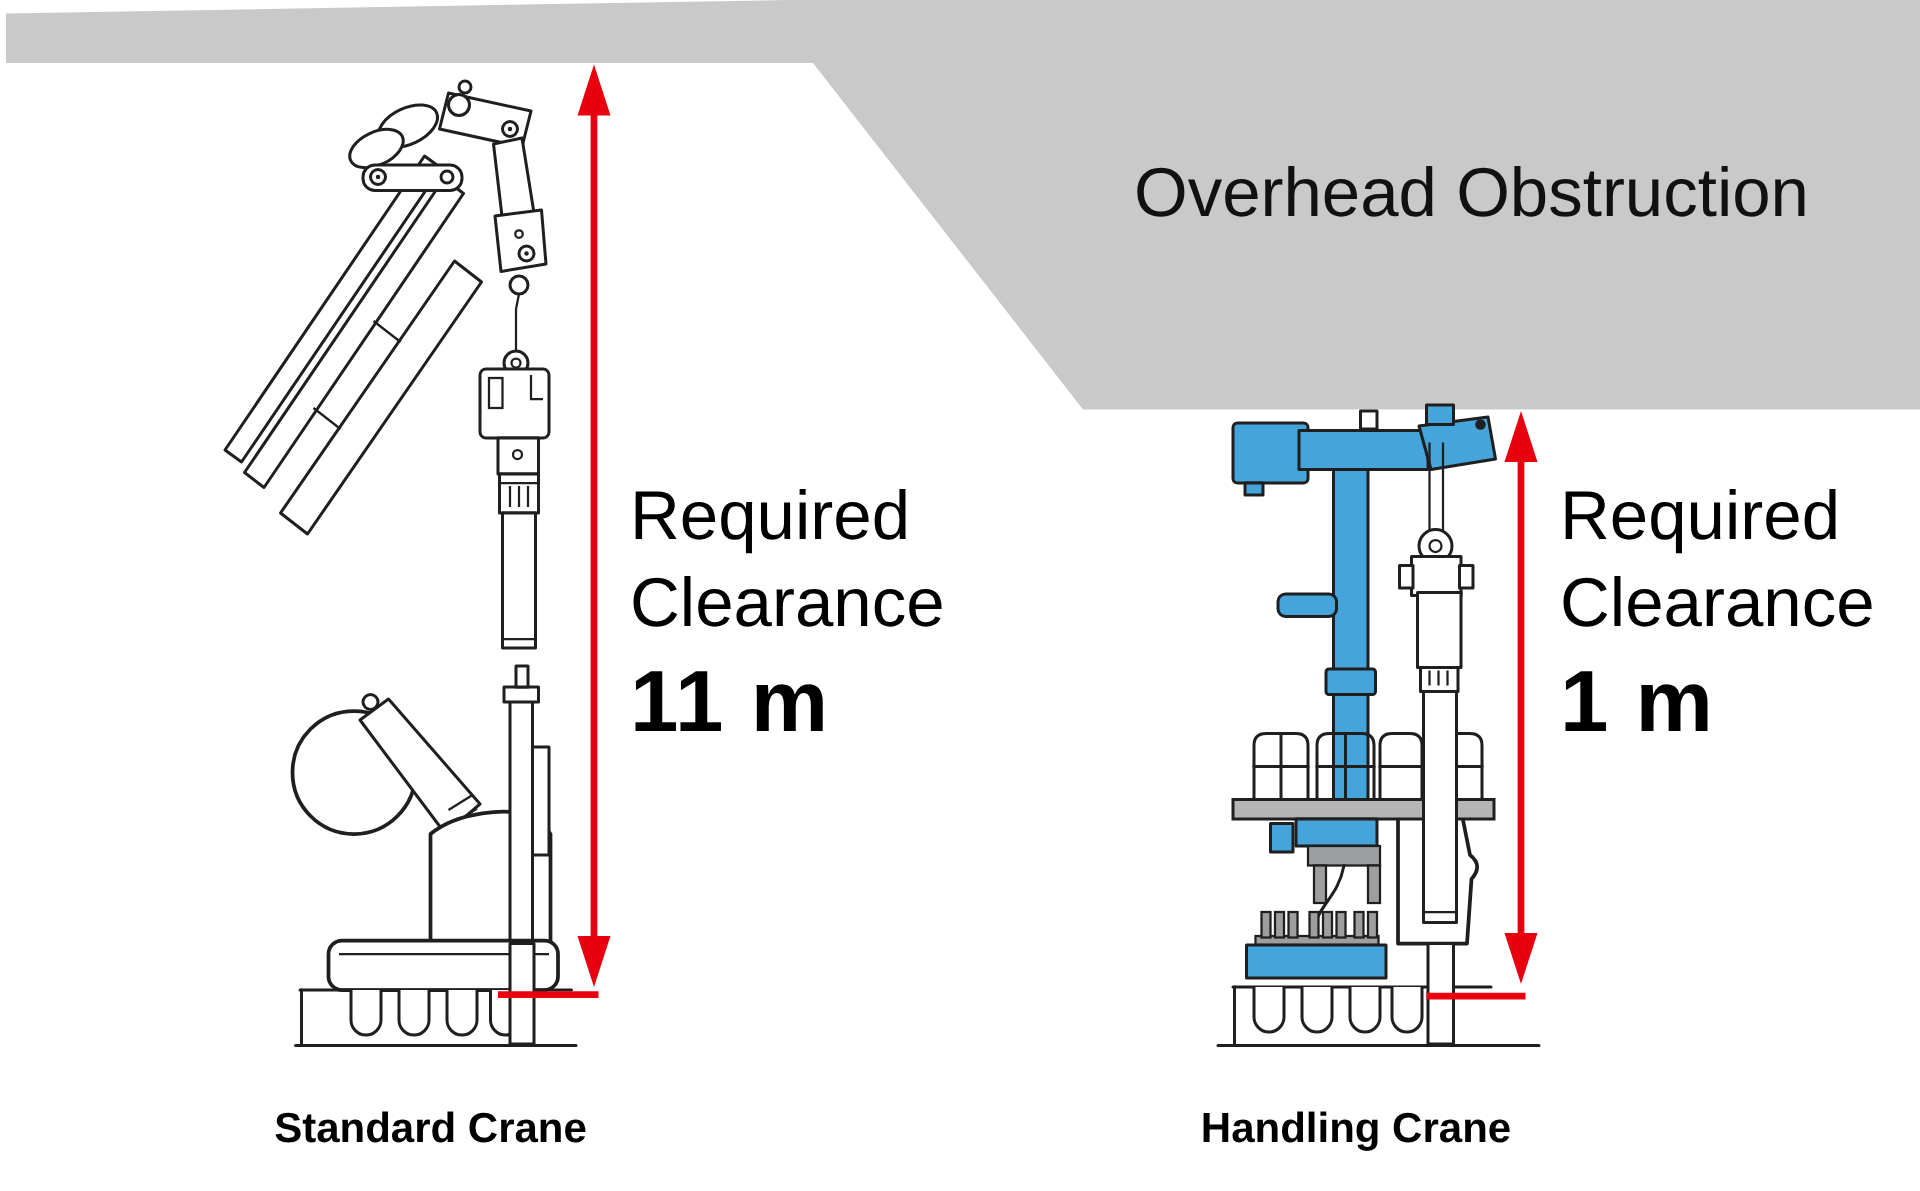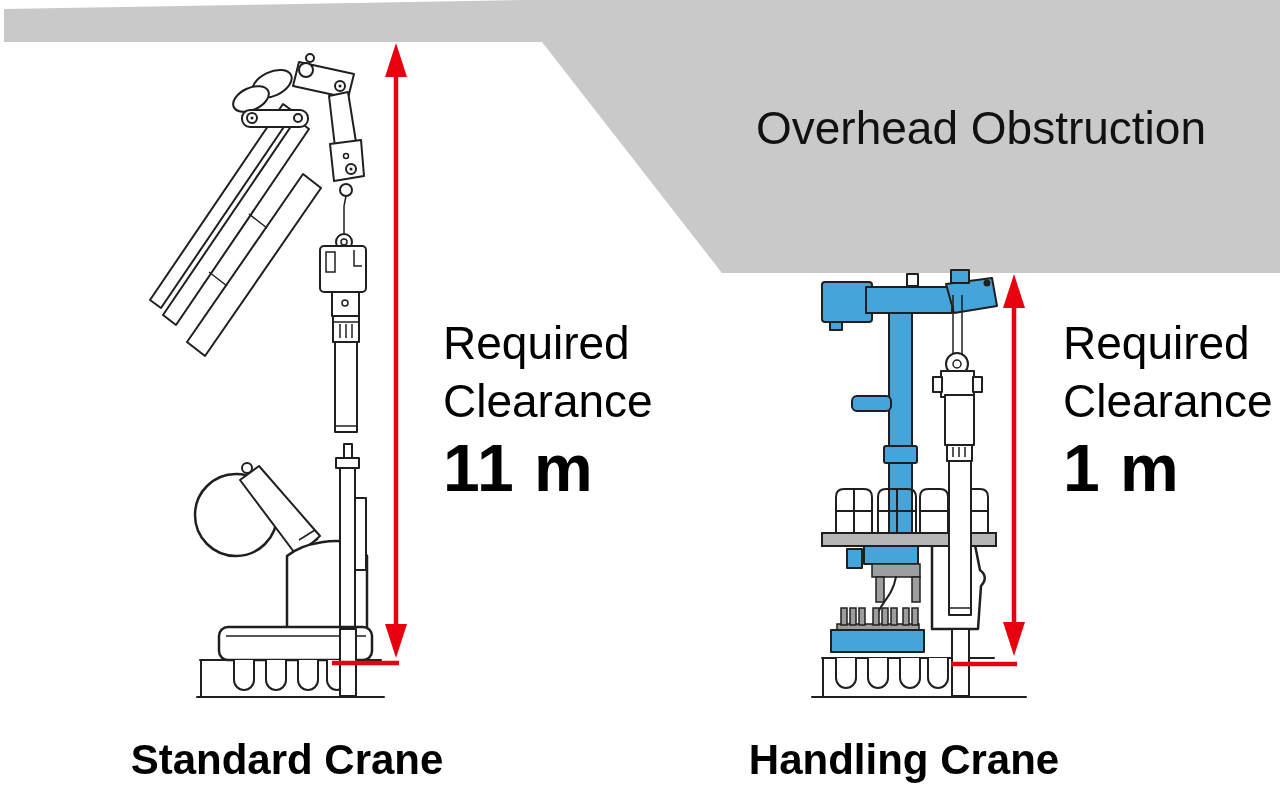--- a/index.html
+++ b/index.html
@@ -19,26 +19,26 @@
   .gray-part{fill:var(--machine_gray);stroke:var(--line);stroke-width:1.5;}
   .slab{fill:var(--slab_gray);stroke:var(--line);stroke-width:2;}
   .outline{fill:none;stroke:var(--line);stroke-width:2;stroke-linejoin:round;stroke-linecap:round;}
   .thin{fill:none;stroke:var(--line);stroke-width:1.5;}
   .dot{fill:var(--line);stroke:none;}
   .red-line{stroke:var(--arrow);stroke-width:4.5;fill:none;}
   .red-fill{fill:var(--arrow);stroke:none;}
   .label{position:absolute;white-space:nowrap;}
   .obstruction-label{left:727px;top:102px;width:500px;text-align:center;
     font-size:46px;line-height:52px;color:#111;}
-  .clearance-block{position:absolute;top:314px;font-size:46px;line-height:58px;color:#000;margin-left:23px;}
-  .clearance-block .value{font-size:66px;font-weight:700;margin-top:9px;letter-spacing:1px;}
+  .clearance-block{position:absolute;top:314px;font-size:46px;line-height:58px;color:#000;}
+  .clearance-block .value{font-size:58px;font-weight:700;margin-top:9px;letter-spacing:1px;}
   .clearance-left{left:416px;}
   .clearance-right{left:1036px;}
   .caption{position:absolute;top:736px;width:406px;text-align:center;
-    font-size:42px;font-weight:700;color:#000;}
+    font-size:28px;font-weight:700;color:#000;}
   .caption-left{left:80px;}
   .caption-right{left:697px;}
 </style>
 </head>
 <body>
 
 <div id="canvas">
 
   <svg width="1280" height="794" viewBox="0 0 1280 794">
 

